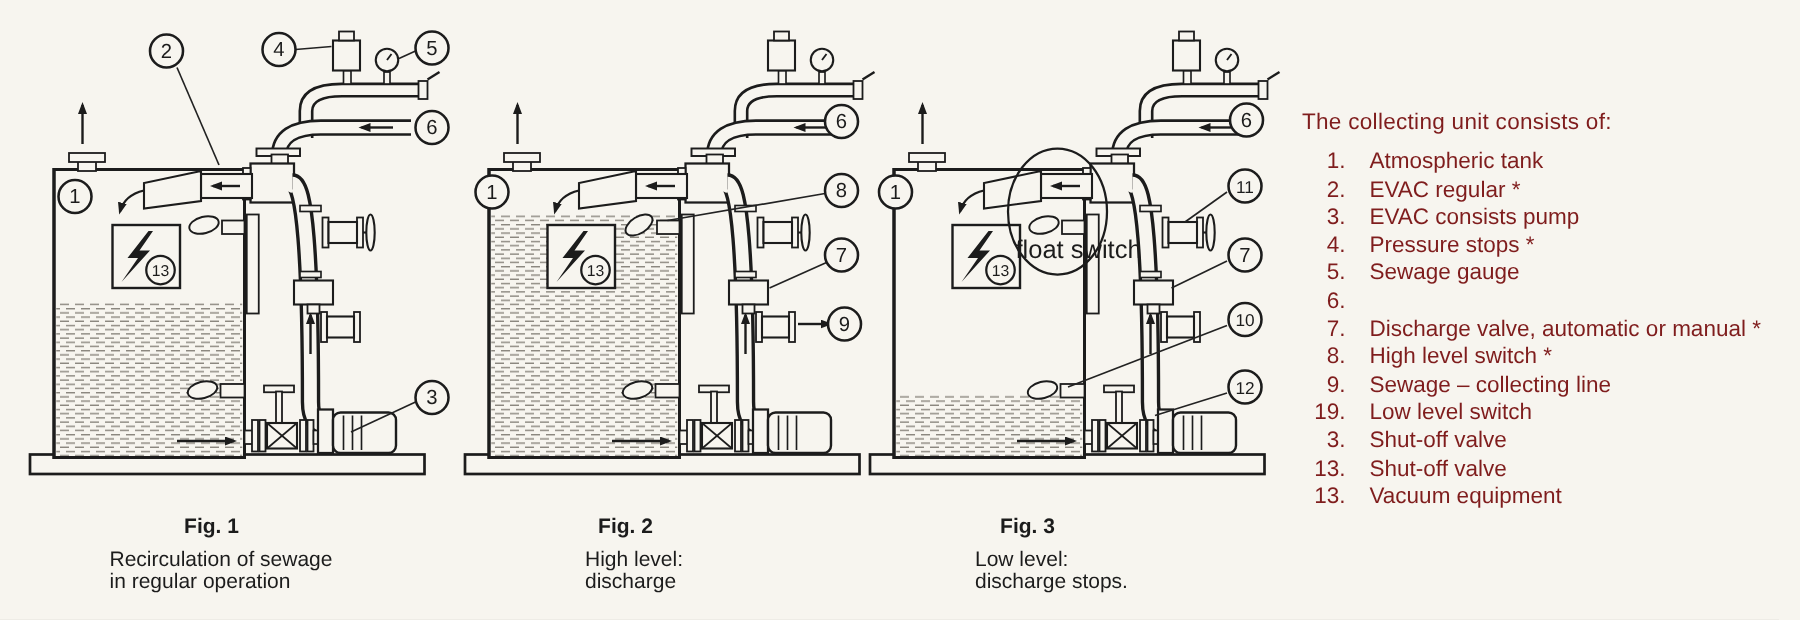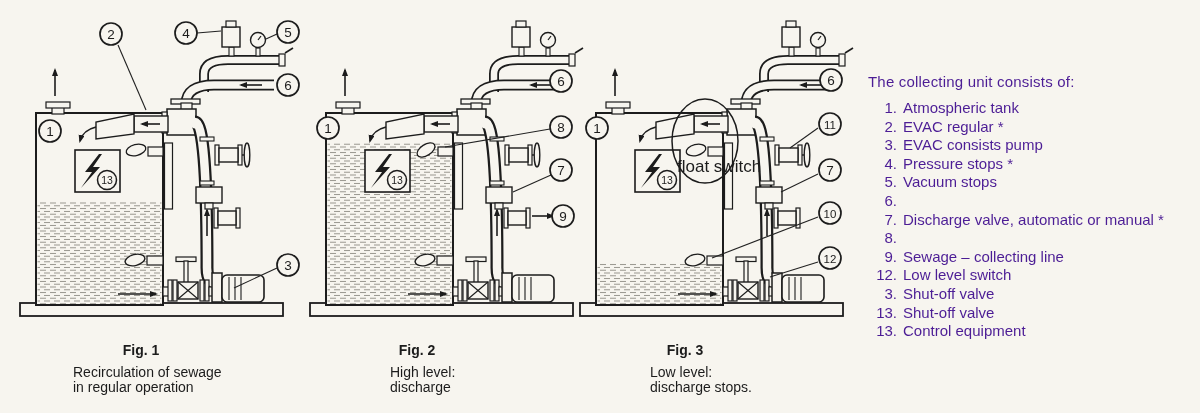--- a/index.html
+++ b/index.html
@@ -3,25 +3,25 @@
 <meta charset="utf-8">
 <style>
   html,body{margin:0;padding:0;background:#e8e6e0;}
   .canvas{position:relative;width:1200px;height:413px;background:#f7f5ef;overflow:hidden;
           font-family:"Liberation Sans",sans-serif;}
   .fig-svg{position:absolute;top:0;height:413px;width:300px;}
   #fig-0{left:0;}
   #fig-1{left:290px;}
   #fig-2{left:560px;}
   svg text{font-family:"Liberation Sans",sans-serif;fill:#1c1c1c;}
-  .legend{position:absolute;left:868px;top:72px;width:330px;color:#4c1d95;}
+  .legend{position:absolute;left:868px;top:72px;width:330px;color:#7f1d1d;}
   .legend-title{font-size:15px;line-height:20px;margin-bottom:7px;letter-spacing:.2px;}
   .legend-row{display:flex;line-height:18.6px;font-size:15px;}
   .legend-num{width:29px;text-align:right;flex:0 0 29px;}
-  .legend-label{margin-left:6px;white-space:nowrap;}
+  .legend-label{margin-left:16px;white-space:nowrap;}
 </style>
 </head>
 <body>
 
 <div class="canvas">
   <svg id="fig-0" class="fig-svg" viewBox="0 0 300 413">
       <defs>
         <marker id="ah0" markerWidth="9" markerHeight="8" refX="6" refY="3" orient="auto" markerUnits="userSpaceOnUse">
           <path d="M0,0 L8,3 L0,6 Z" fill="#1c1c1c"></path>
         </marker>
@@ -475,47 +475,48 @@
         <div class="legend-row">
           <span class="legend-num">3.</span>
           <span class="legend-label">EVAC consists pump</span>
         </div>
         <div class="legend-row">
           <span class="legend-num">4.</span>
           <span class="legend-label">Pressure stops *</span>
         </div>
         <div class="legend-row">
           <span class="legend-num">5.</span>
-          <span class="legend-label">Vacuum stops</span>
+          <span class="legend-label">Sewage gauge</span>
         </div>
         <div class="legend-row">
           <span class="legend-num">6.</span>
         </div>
         <div class="legend-row">
           <span class="legend-num">7.</span>
           <span class="legend-label">Discharge valve, automatic or manual *</span>
         </div>
         <div class="legend-row">
           <span class="legend-num">8.</span>
+          <span class="legend-label">High level switch *</span>
         </div>
         <div class="legend-row">
           <span class="legend-num">9.</span>
           <span class="legend-label">Sewage – collecting line</span>
         </div>
         <div class="legend-row">
-          <span class="legend-num">12.</span>
+          <span class="legend-num">19.</span>
           <span class="legend-label">Low level switch</span>
         </div>
         <div class="legend-row">
           <span class="legend-num">3.</span>
           <span class="legend-label">Shut-off valve</span>
         </div>
         <div class="legend-row">
           <span class="legend-num">13.</span>
           <span class="legend-label">Shut-off valve</span>
         </div>
         <div class="legend-row">
           <span class="legend-num">13.</span>
-          <span class="legend-label">Control equipment</span>
+          <span class="legend-label">Vacuum equipment</span>
         </div>
       </div>
   </div>
 </div>
 
 </body></html>

